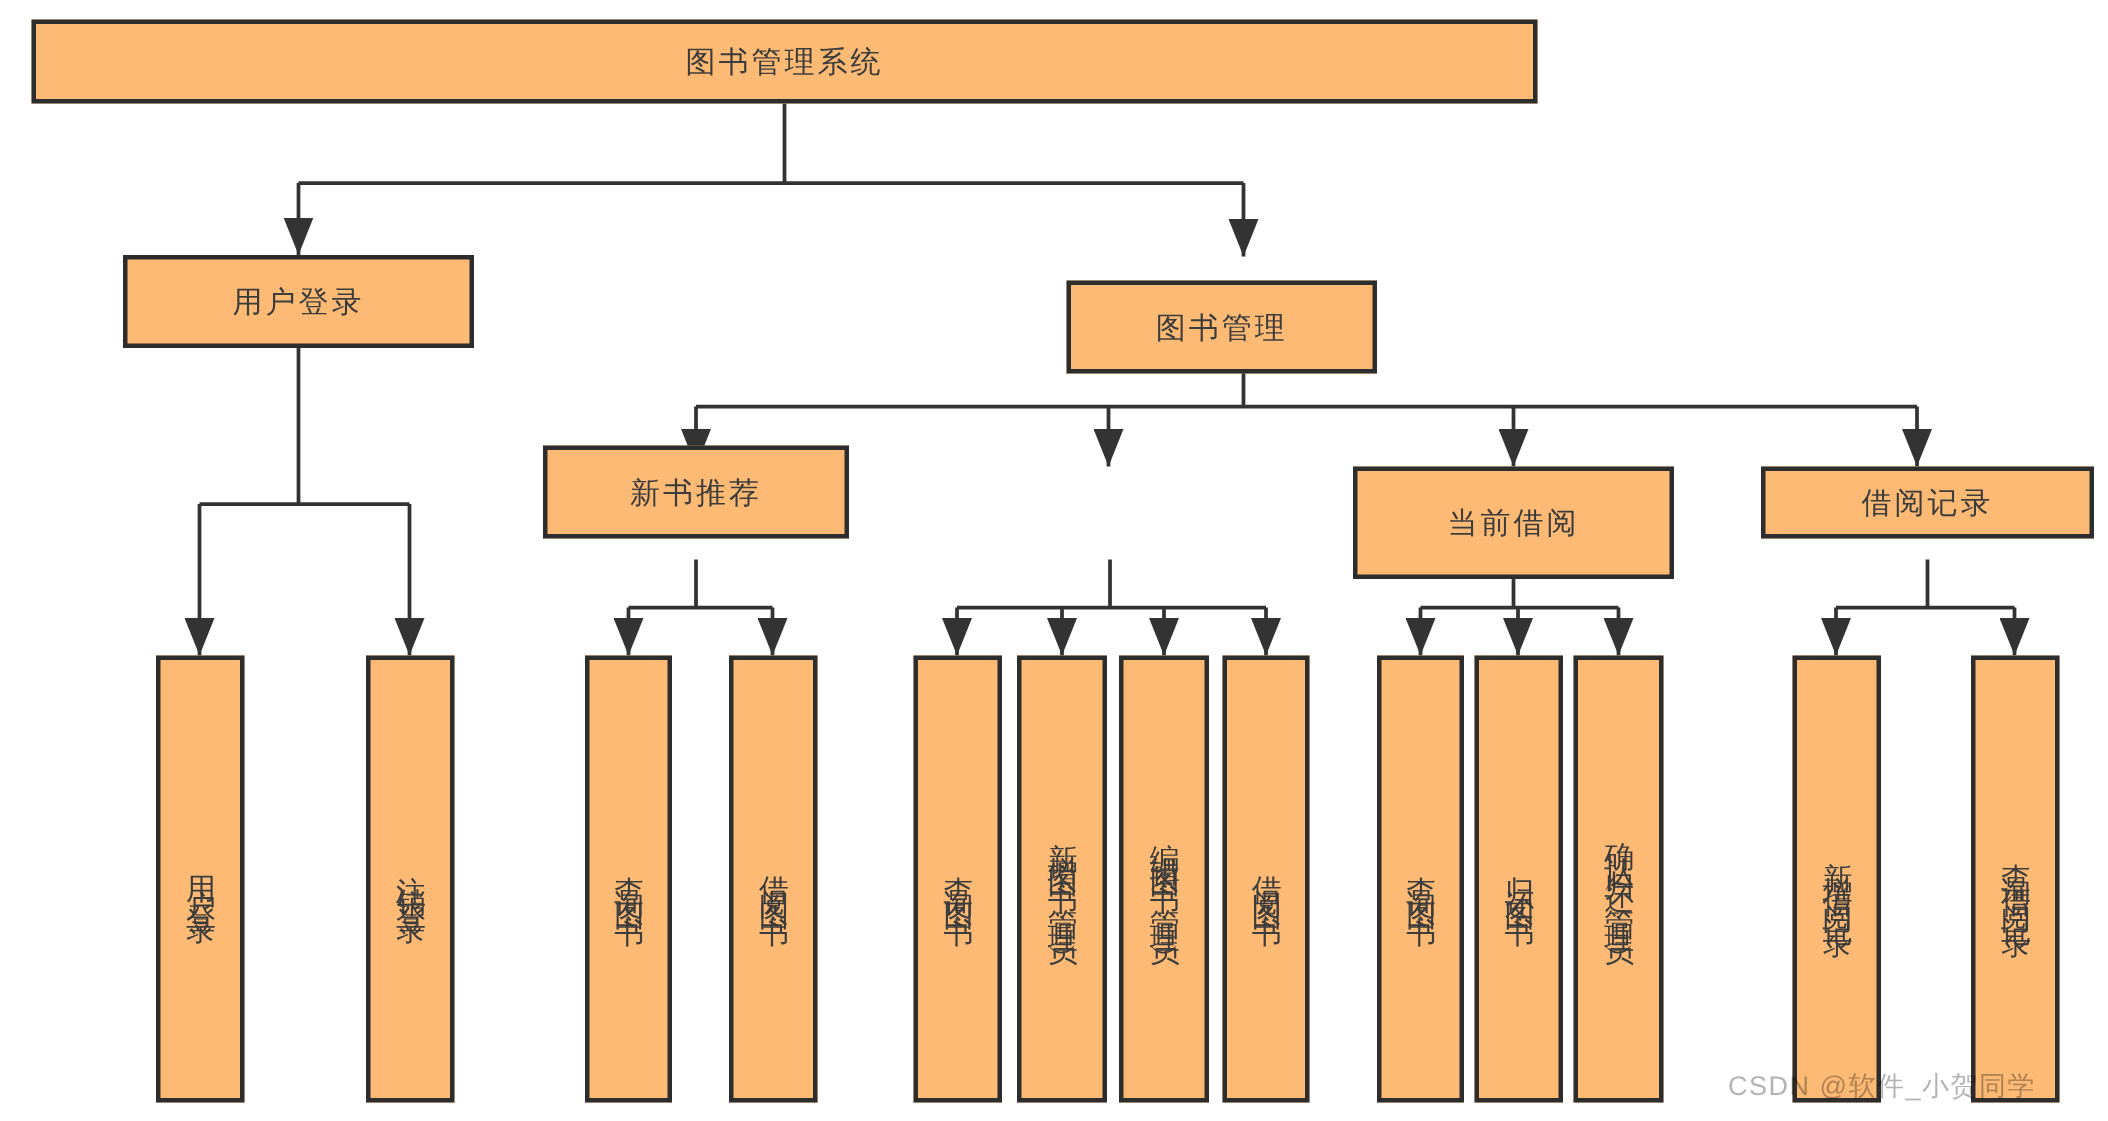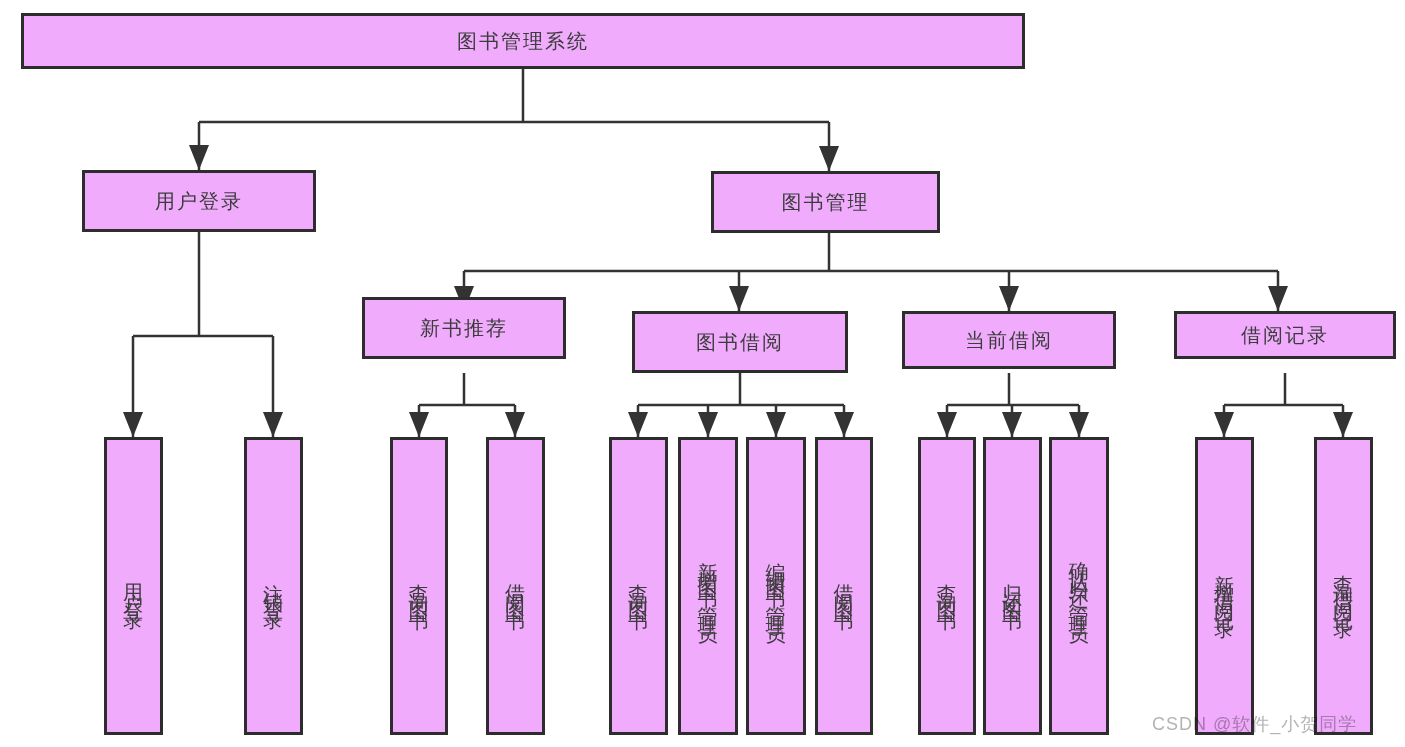--- a/index.html
+++ b/index.html
@@ -3,21 +3,21 @@
 <meta charset="utf-8">
 <style>
   html,body { margin:0; padding:0; background:#ffffff; }
   .canvas {
     position:relative; width:1405px; height:747px; background:#ffffff;
     font-family:"Liberation Sans", sans-serif; overflow:hidden;
   }
   svg.wires { position:absolute; left:0; top:0; z-index:0; }
   .node {
     position:absolute; box-sizing:border-box; z-index:1;
-    border:3px solid #2d2d2d; background:#f0abfc;
+    border:3px solid #2d2d2d; background:#fdba74;
     display:flex; align-items:center; justify-content:center;
     color:#3c3c3c; font-size:20px; letter-spacing:2px; text-align:center;
   }
   .vnode { letter-spacing:0; }
   .vnode .vtext {
     writing-mode:vertical-rl; letter-spacing:9px; line-height:1;
     white-space:nowrap;
   }
   .watermark {
     position:absolute; z-index:2; left:1152px; top:712px;
@@ -76,25 +76,24 @@
       <path d="M1285,373 V405"></path>
       <path d="M1224,405 H1343"></path>
       <path d="M1224,405 V437" marker-end="url(#arr)"></path>
       <path d="M1343,405 V437" marker-end="url(#arr)"></path>
     </g>
   </svg>
 
   <div class="node" style="left:21px; top:13px; width:1004px; height:56px;">图书管理系统</div>
 
   <div class="node" style="left:82px; top:170px; width:234px; height:62px;">用户登录</div>
-  <div class="node" style="left:711px; top:171px; width:229px; height:62px;text-align:right;">图书管理</div>
+  <div class="node" style="left:711px; top:187px; width:207px; height:62px;text-align:right;">图书管理</div>
 
   <div class="node" style="left:362px; top:297px; width:204px; height:62px;">新书推荐</div>
-  <div class="node" style="left:632px; top:311px; width:216px; height:62px;">图书借阅</div>
-  <div class="node" style="left:902px; top:311px; width:214px; height:58px;">当前借阅</div>
+  <div class="node" style="left:902px; top:311px; width:214px; height:75px;">当前借阅</div>
   <div class="node" style="left:1174px; top:311px; width:222px; height:48px;">借阅记录</div>
 
   <div class="node vnode" style="left:104px; top:437px; width:59px; height:298px;">
     <span class="vtext">用户登录</span>
   </div>
   <div class="node vnode" style="left:244px; top:437px; width:59px; height:298px;">
     <span class="vtext">注销登录</span>
   </div>
 
   <div class="node vnode" style="left:390px; top:437px; width:58px; height:298px;">

